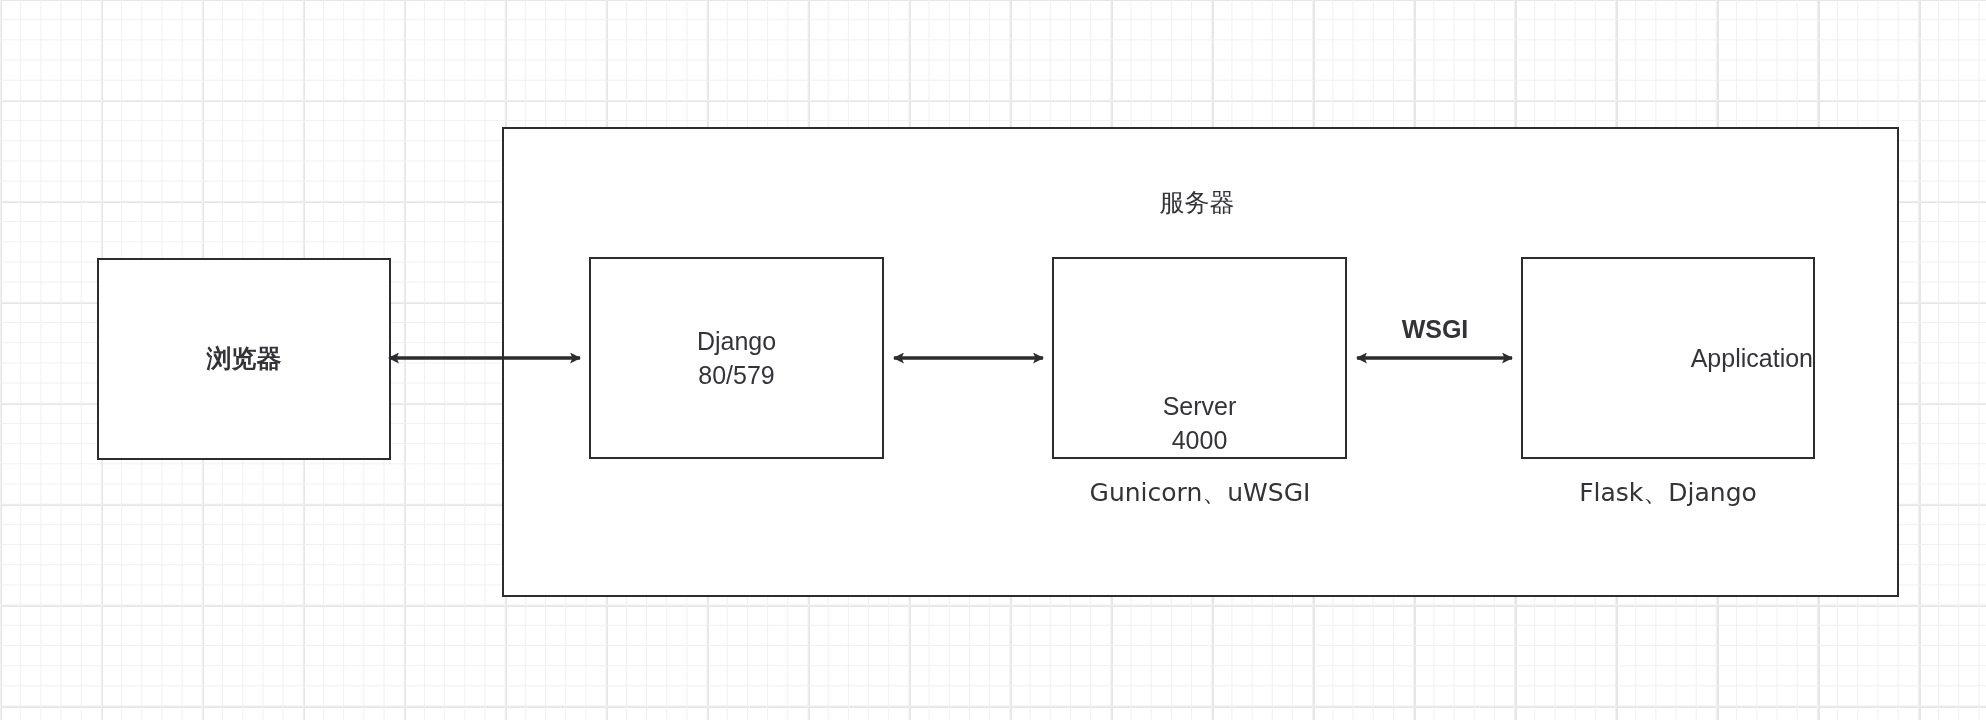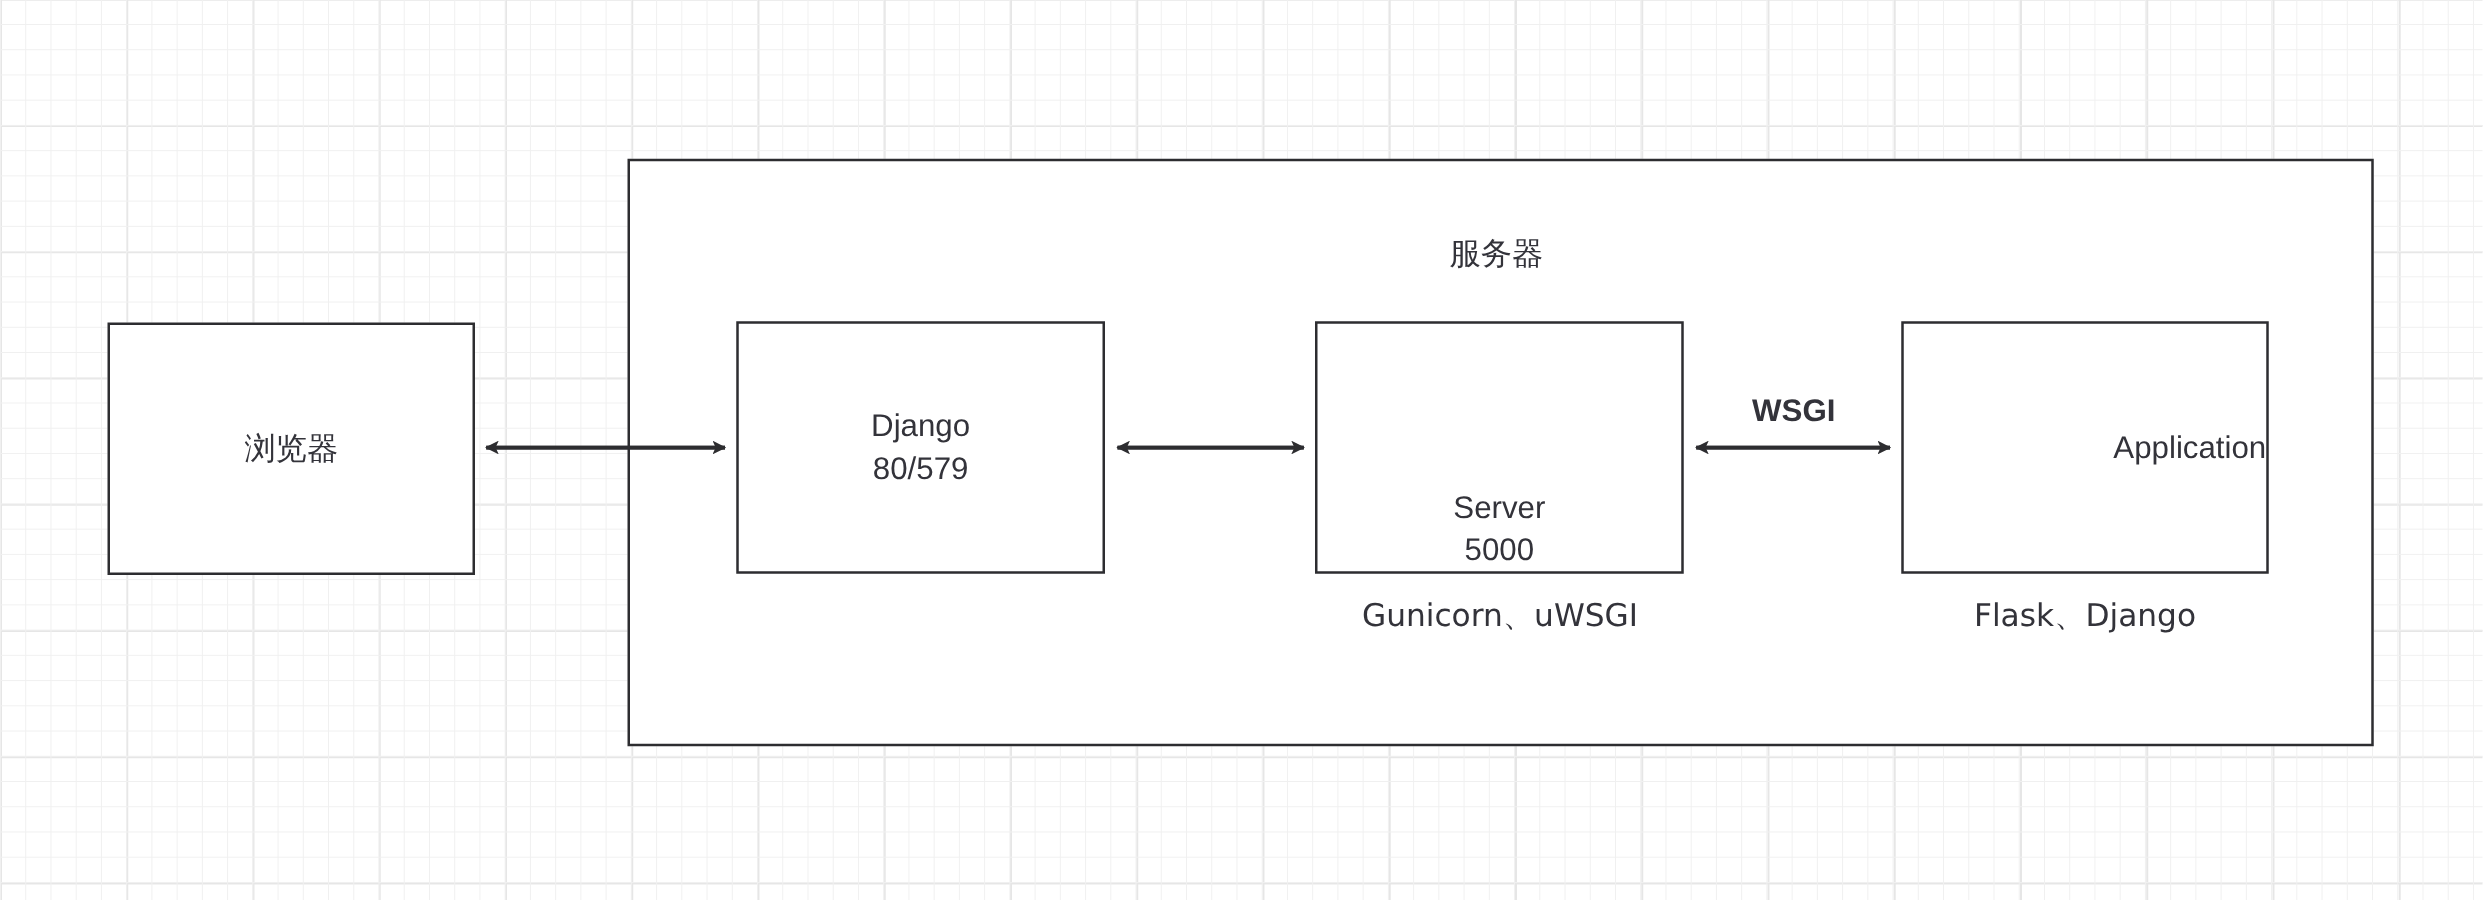--- a/index.html
+++ b/index.html
@@ -77,32 +77,32 @@
 </style>
 </head>
 <body>
 
 <div id="canvas">
 
   <div class="container-box" style="left:502px; top:127px; width:1397px; height:470px;"></div>
 
   <div class="free-label cjk" style="left:1097px; top:188px; width:200px;">服务器</div>
 
-  <div class="node" style="left:86px; top:258px; width:294px; height:202px;">
+  <div class="node" style="left:97px; top:258px; width:294px; height:202px;font-weight:bold;">
     <span class="line cjk">浏览器</span>
   </div>
 
   <div class="node" style="left:589px; top:257px; width:295px; height:202px;">
     <span class="line">Django</span>
     <span class="line">80/579</span>
   </div>
 
   <div class="node" style="left:1052px; top:257px; width:295px; height:202px;justify-content:flex-end;">
     <span class="line">Server</span>
-    <span class="line">5000</span>
+    <span class="line">4000</span>
   </div>
 
   <div class="node" style="left:1521px; top:257px; width:294px; height:202px;align-items:flex-end;">
     <span class="line">Application</span>
   </div>
 
   <div class="free-label cjk" style="left:1000px; top:478px; width:400px;">Gunicorn、uWSGI</div>
 
   <div class="free-label cjk" style="left:1468px; top:478px; width:400px;">Flask、Django</div>
 

